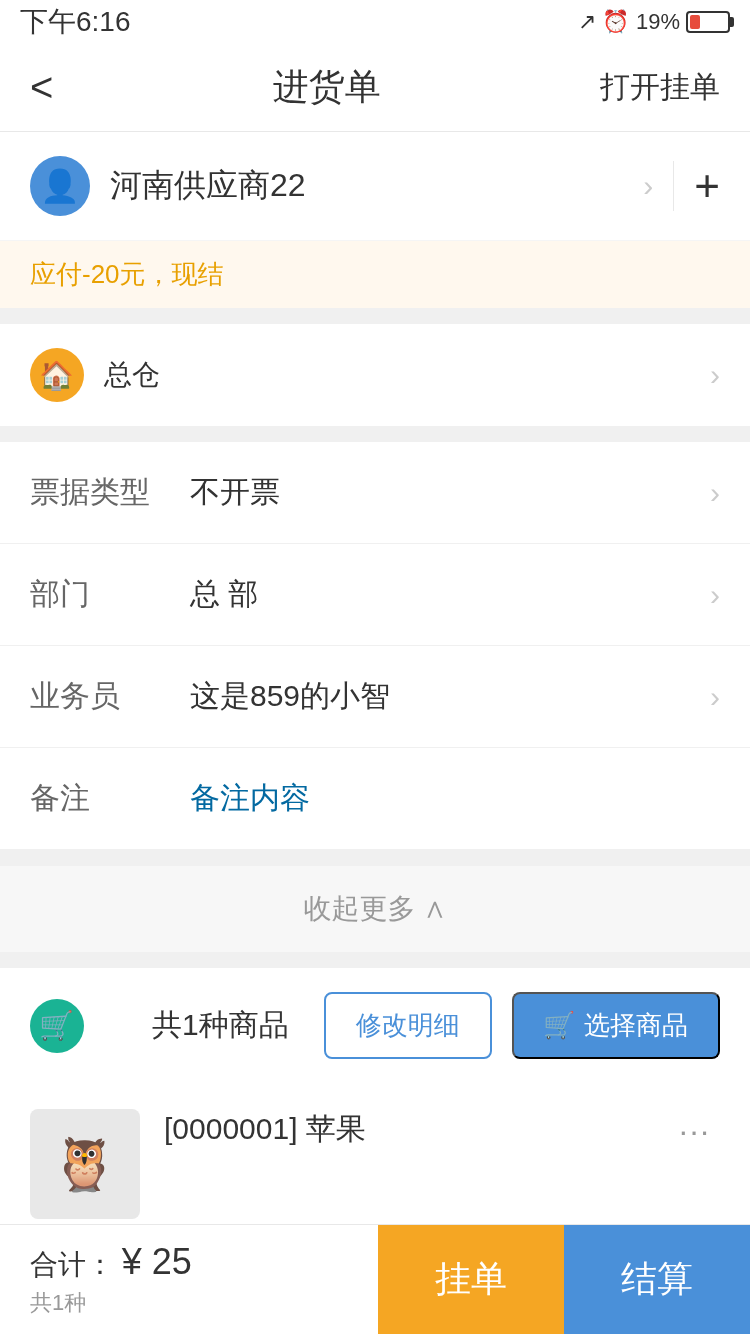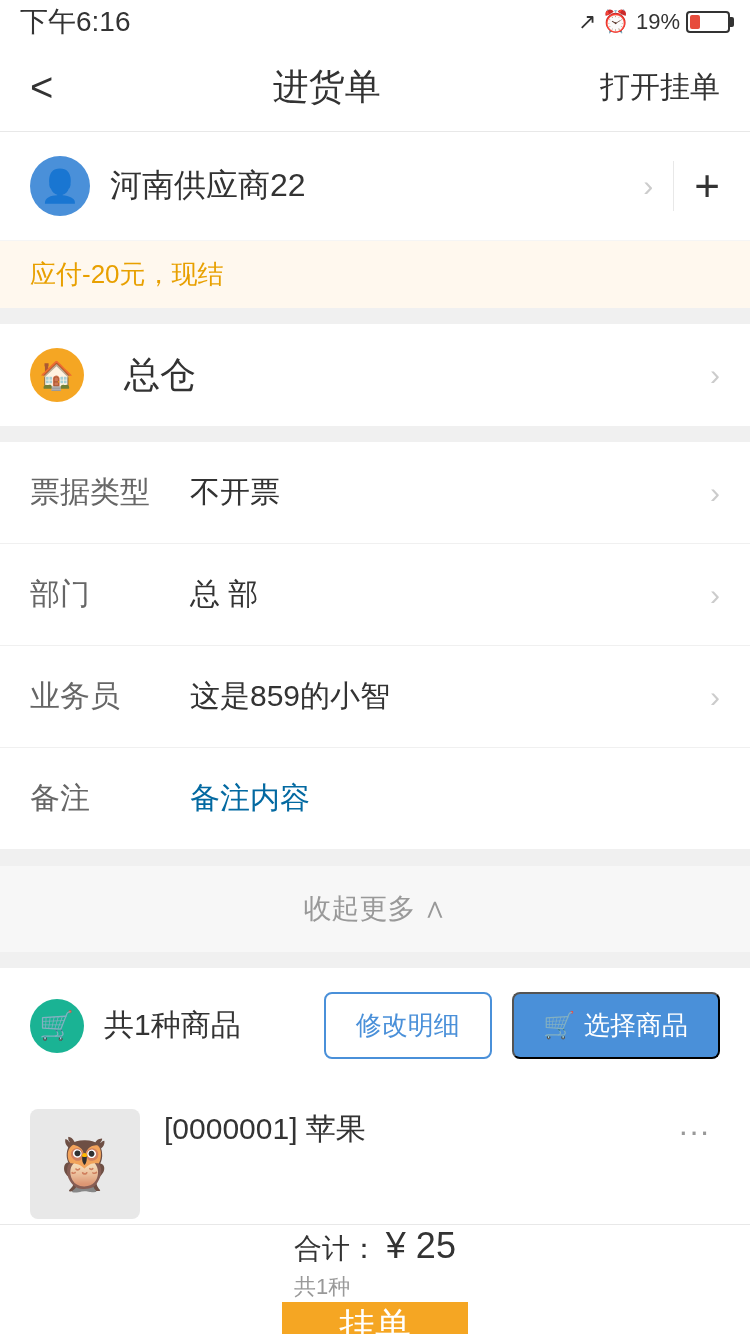--- a/index.html
+++ b/index.html
@@ -146,23 +146,22 @@
       border-radius: 50%;
       background: #f5a623;
       display: flex; align-items: center; justify-content: center;
       margin-right: 20px;
       flex-shrink: 0;
       font-size: 28px;
       color: #fff;
     }
     .warehouse-name {
       flex: 1;
-      font-size: 36px;
-      color: #333;
-      margin-left: 20px;
+      font-size: 28px;
+      color: #333;
     }
 
     
     .form-row {
       display: flex;
       align-items: center;
       padding: 30px 30px;
       background: #fff;
       border-bottom: 1px solid #f0f0f0;
       min-height: 100px;
@@ -208,20 +207,21 @@
       background: #1ab394;
       display: flex; align-items: center; justify-content: center;
       font-size: 26px;
       color: #fff;
       flex-shrink: 0;
     }
     .products-count {
       flex: 1;
       font-size: 30px;
       color: #333;
+      margin-left: 48px;
     }
     .btn-outline {
       border: 2px solid #4a90d9;
       color: #4a90d9;
       background: #fff;
       padding: 14px 30px;
       border-radius: 8px;
       font-size: 26px;
       cursor: pointer;
     }
@@ -285,21 +285,20 @@
     
     .bottom-bar {
       position: fixed;
       bottom: 0;
       width: 750px;
       height: 110px;
       display: flex;
       align-items: center;
       background: #fff;
       border-top: 1px solid #e8e8e8;
-      flex-direction: column;
     }
     .total-section {
       flex: 1;
       padding: 0 30px;
     }
     .total-amount {
       font-size: 36px;
       color: #333;
       font-weight: 500;
     }

